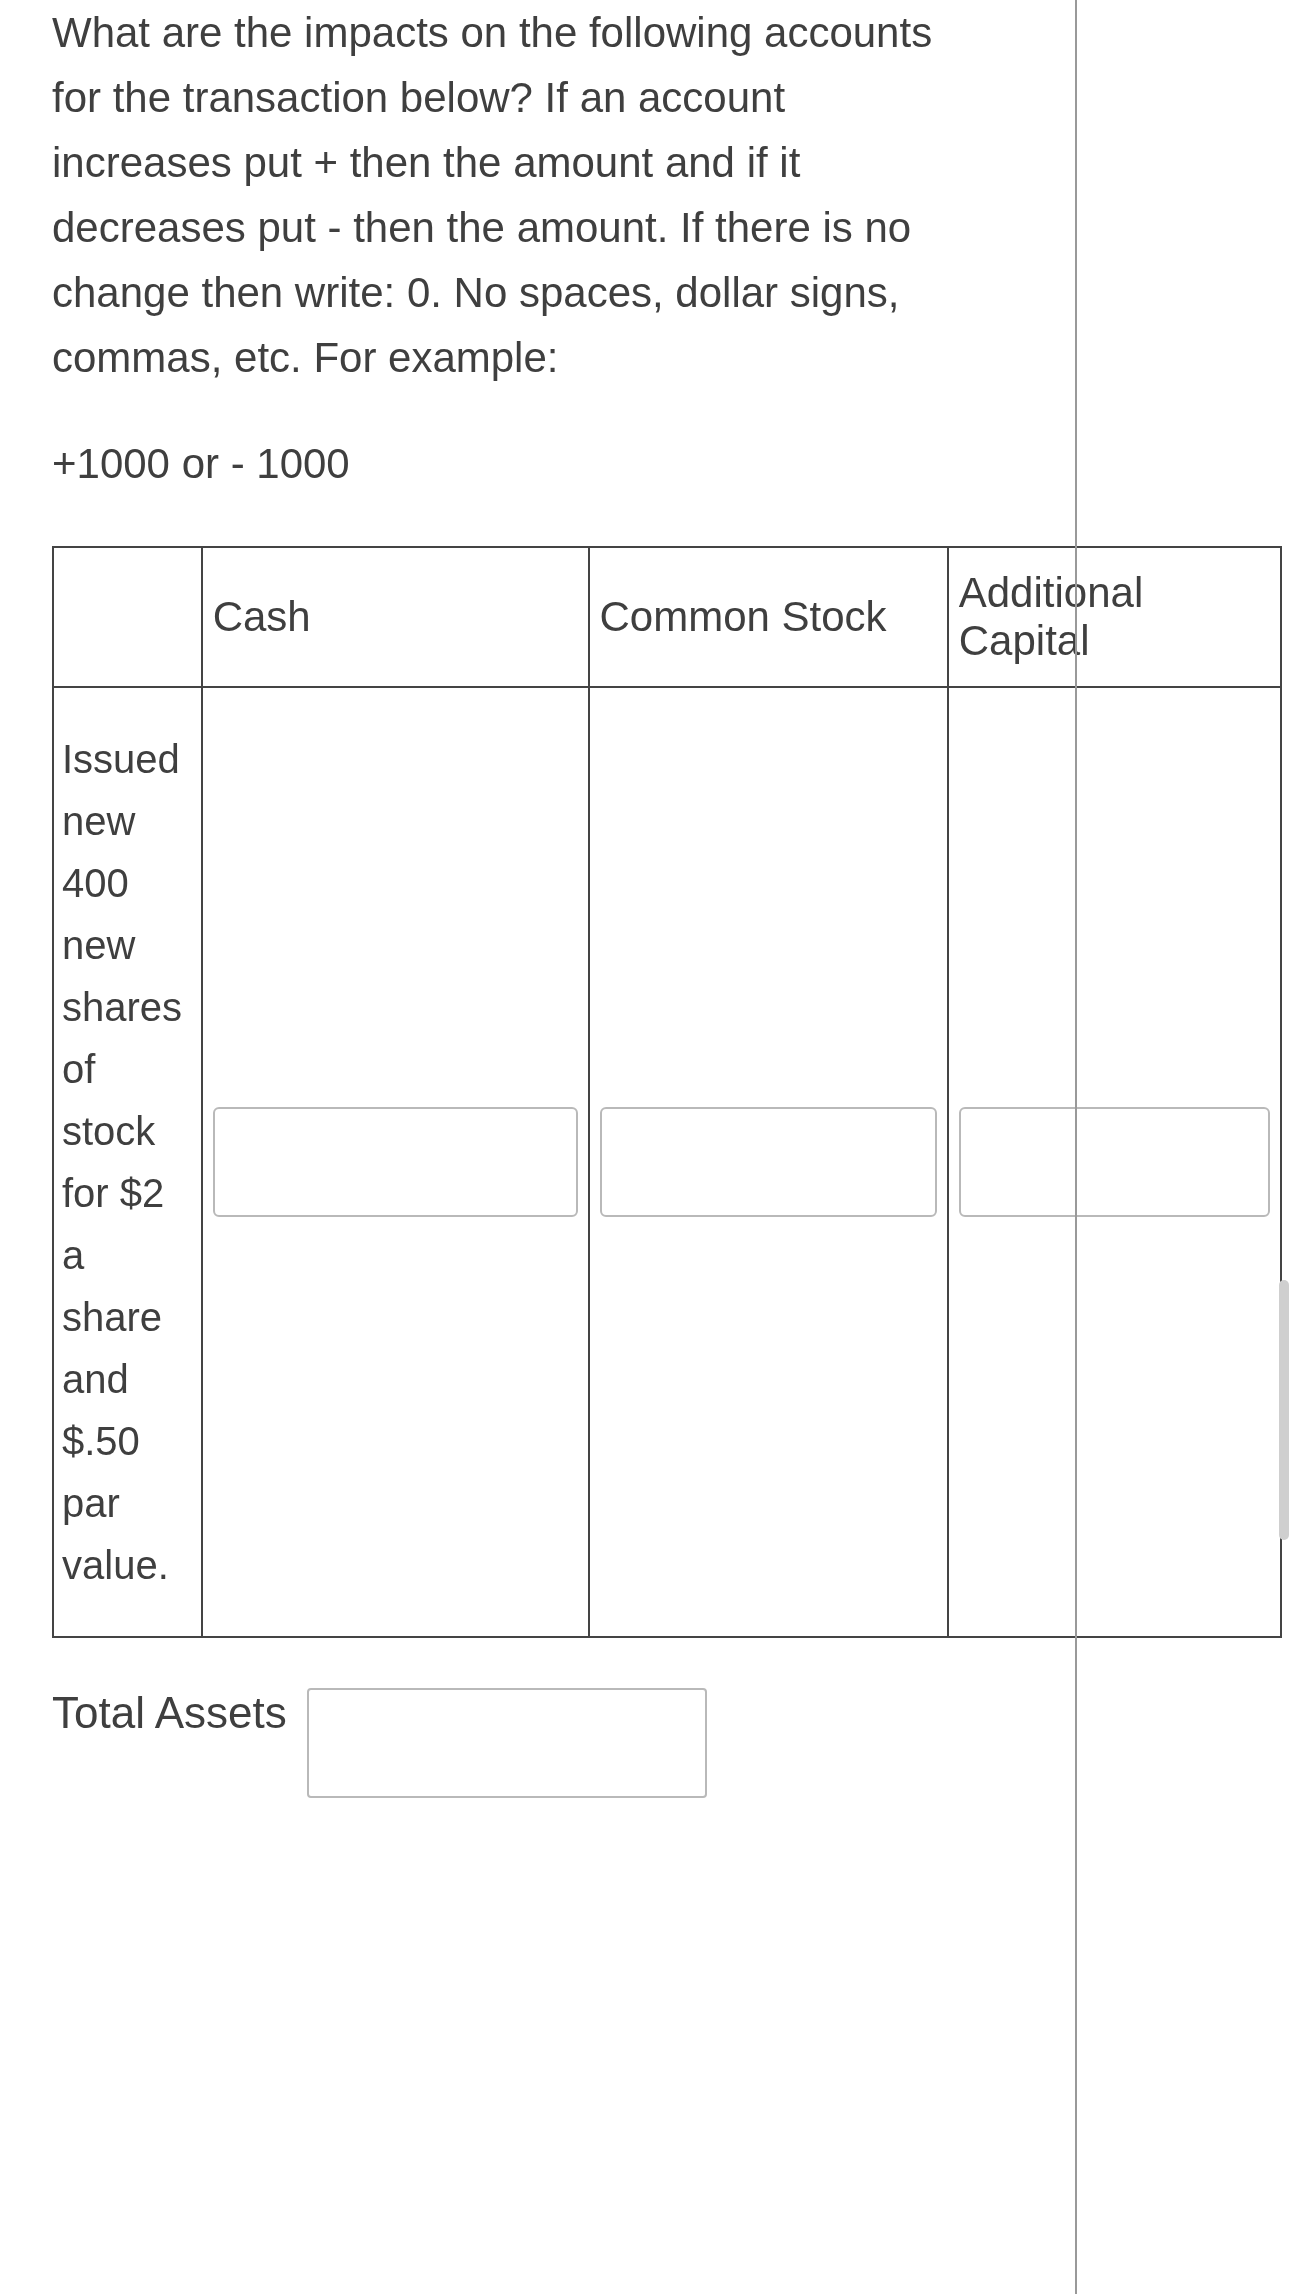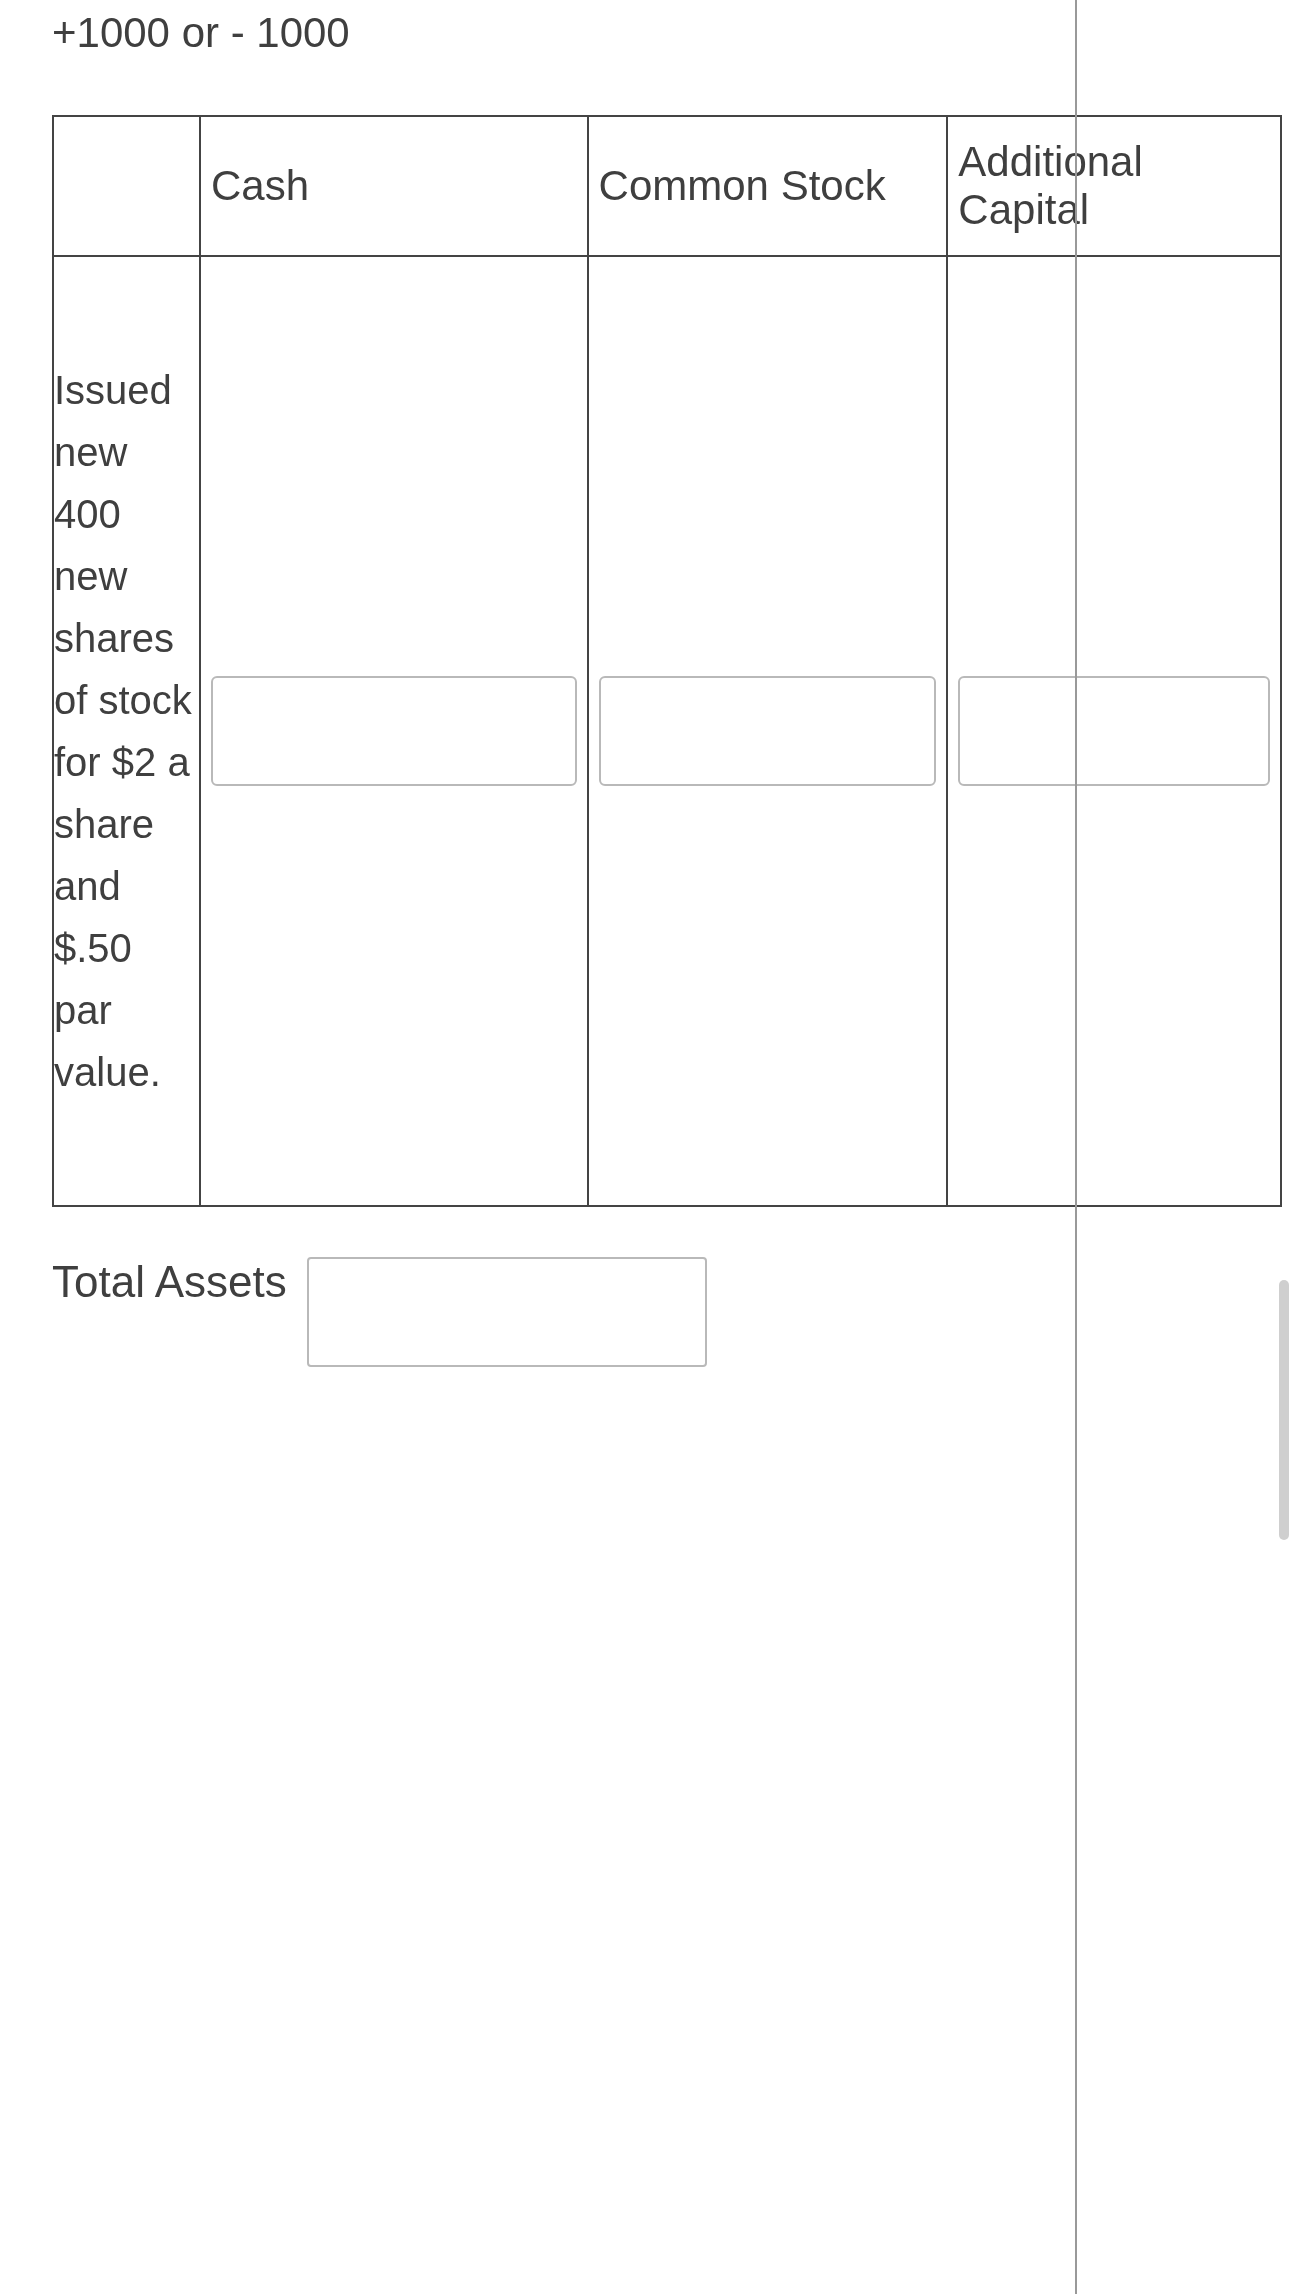--- a/index.html
+++ b/index.html
@@ -58,21 +58,21 @@
     font-size: 42px;
     color: #3f3f3f;
     font-weight: 400;
     text-align: left;
     vertical-align: middle;
     padding: 10px 10px;
   }
   table.acct-table th.col-label,
   table.acct-table td.col-label {
     width: 150px;
-    padding: 10px 0;
+    padding: 10px 8px;
     word-break: break-word;
   }
   table.acct-table th.col-cash,
   table.acct-table td.col-cash { width: 420px; }
   table.acct-table th.col-cs,
   table.acct-table td.col-cs { width: 380px; }
   table.acct-table th.col-addl,
   table.acct-table td.col-addl { width: 349px; margin-top: 46px; }
   table.acct-table th {
     height: 140px;
@@ -127,20 +127,21 @@
   }
 </style>
 </head>
 <body>
 
 <div class="page">
   <div class="right-rule"></div>
   <div class="scroll-thumb"></div>
 
   <div class="question-block">
+    <p class="para1">What are the impacts on the following accounts for the transaction below? If an account increases put + then the amount and if it decreases put - then the amount. If there is no change then write: 0. No spaces, dollar signs, commas, etc. For example:</p>
     <p class="para-example">+1000 or - 1000</p>
   </div>
 
   <table class="acct-table">
     <thead>
       <tr>
         <th class="col-label"></th>
         <th class="col-cash">Cash</th>
         <th class="col-cs">Common Stock</th>
         <th class="col-addl">Additional Capital</th>

